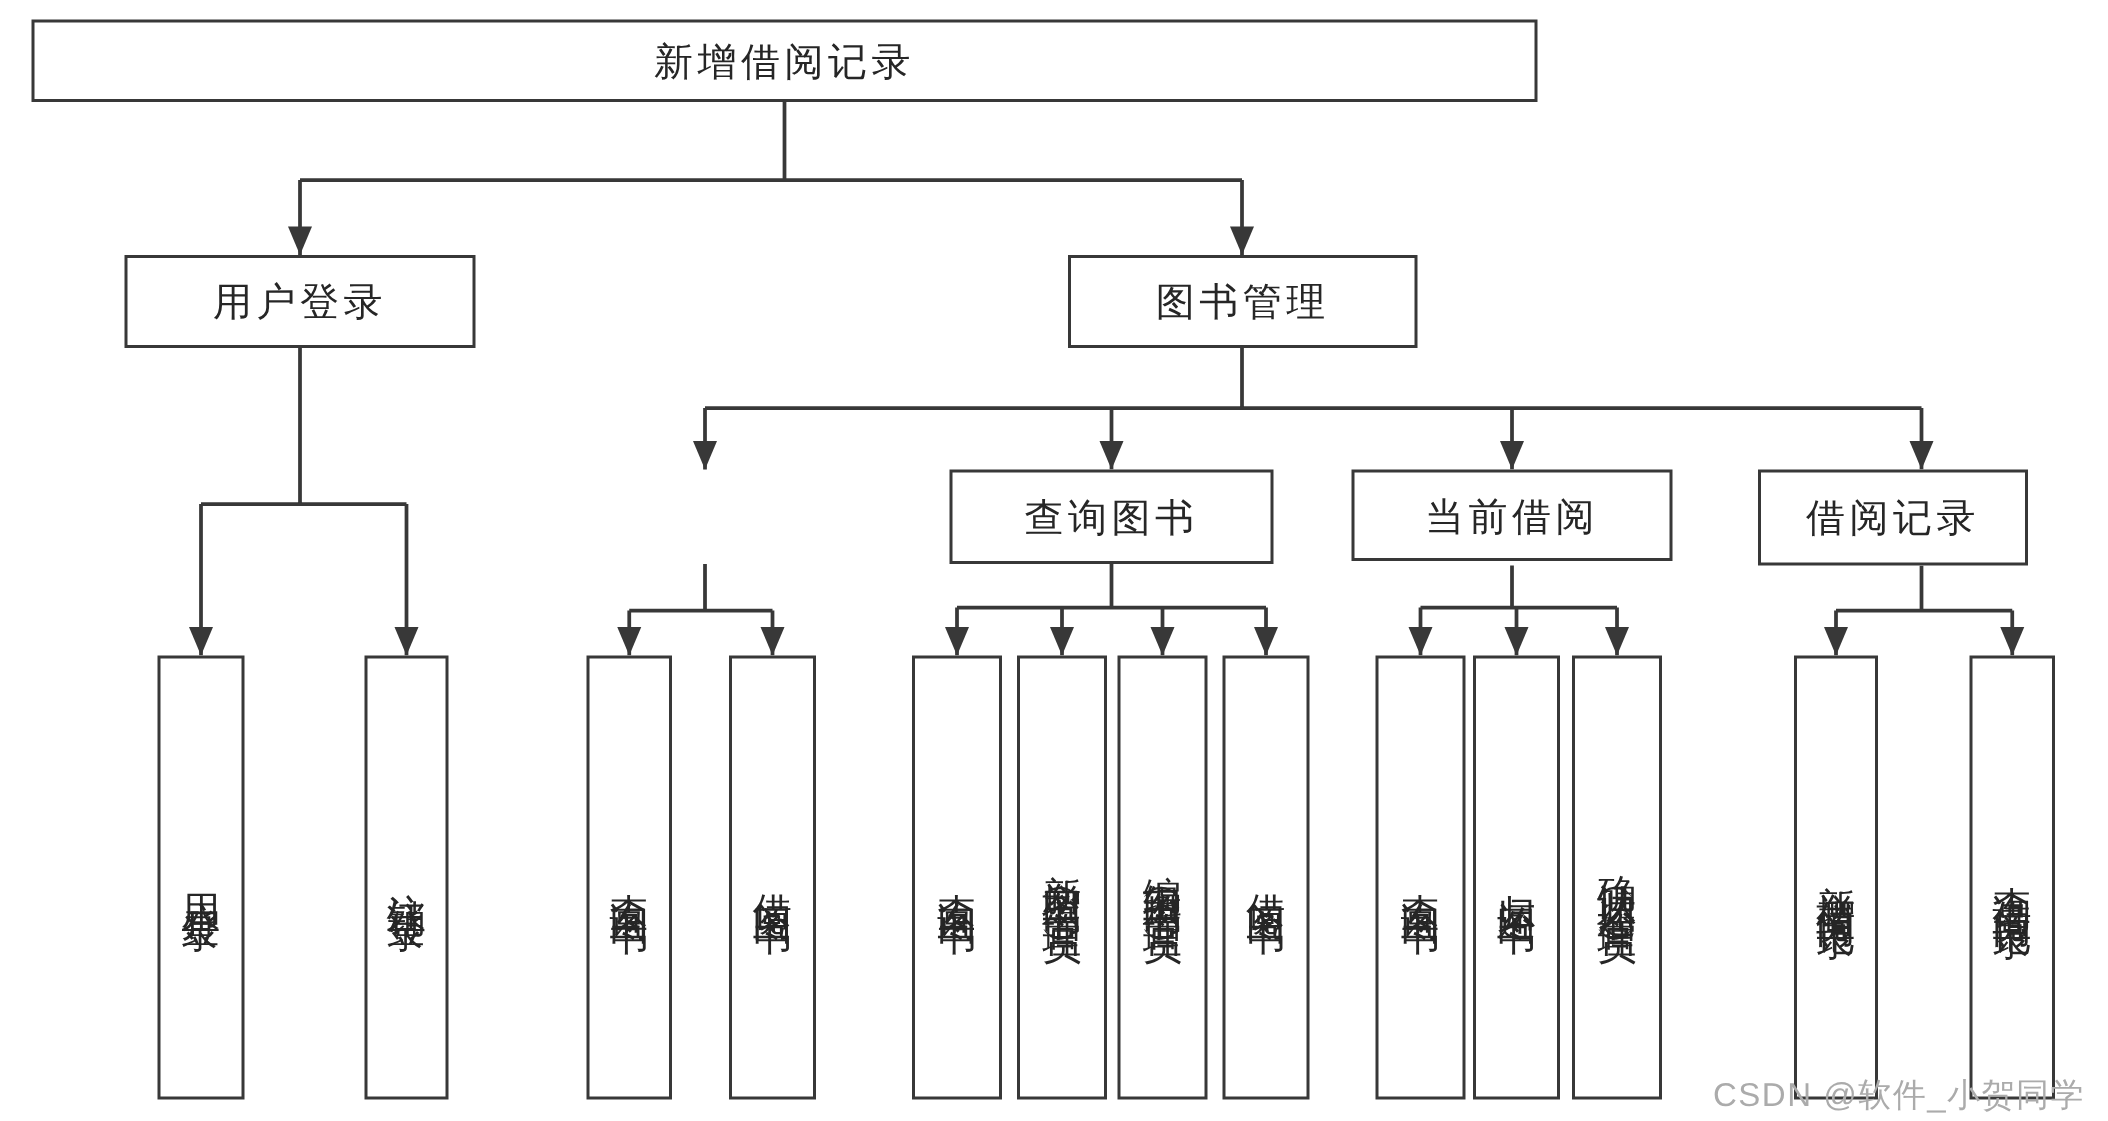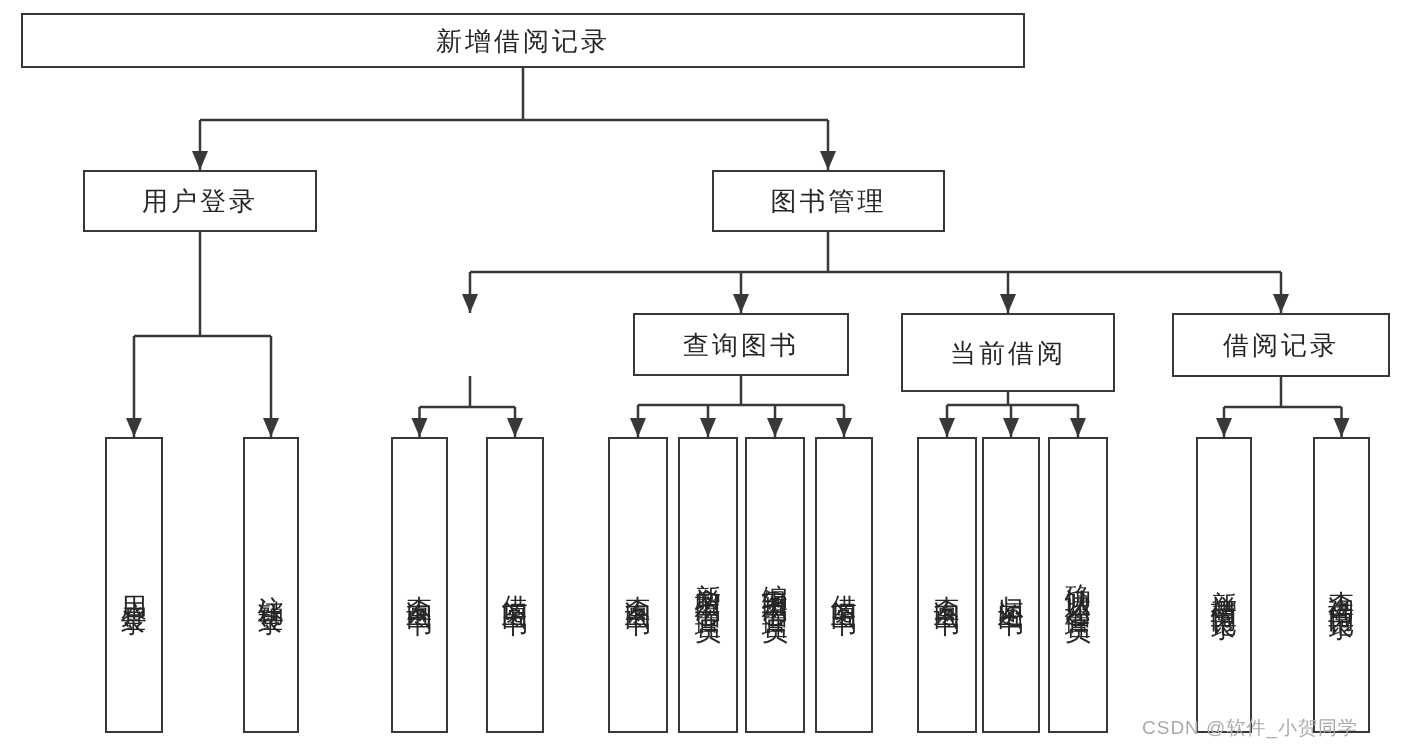--- a/index.html
+++ b/index.html
@@ -36,21 +36,21 @@
     writing-mode:vertical-rl;
     text-orientation:mixed;
     font-size:26px;
     color:var(--text);
     letter-spacing:5px;
     line-height:1.1;
   }
   .watermark{
     position:absolute;
     left:1142px;top:715px;
-    font-size:19px;
+    font-size:22px;
     color:var(--watermark);
     letter-spacing:1px;
     white-space:nowrap;
     z-index:3;
   }
 </style>
 </head>
 <body>
 
 <div class="canvas">
@@ -105,24 +105,24 @@
   <div class="node" style="left:83px;top:170px;width:234px;height:62px;">
     <span class="h-label">用户登录</span>
   </div>
   <div class="node" style="left:712px;top:170px;width:233px;height:62px;">
     <span class="h-label">图书管理</span>
   </div>
 
   <div class="node" style="left:633px;top:313px;width:216px;height:63px;">
     <span class="h-label">查询图书</span>
   </div>
-  <div class="node" style="left:901px;top:313px;width:214px;height:79px;">
+  <div class="node" style="left:901px;top:313px;width:214px;height:61px;">
     <span class="h-label">当前借阅</span>
   </div>
-  <div class="node" style="left:1172px;top:313px;width:218px;height:64px;">
+  <div class="node" style="left:1172px;top:313px;width:180px;height:64px;">
     <span class="h-label">借阅记录</span>
   </div>
 
   <div class="node" style="left:105px;top:437px;width:58px;height:296px;">
     <span class="v-label">用户登录</span>
   </div>
   <div class="node" style="left:243px;top:437px;width:56px;height:296px;">
     <span class="v-label">注销登录</span>
   </div>
 

